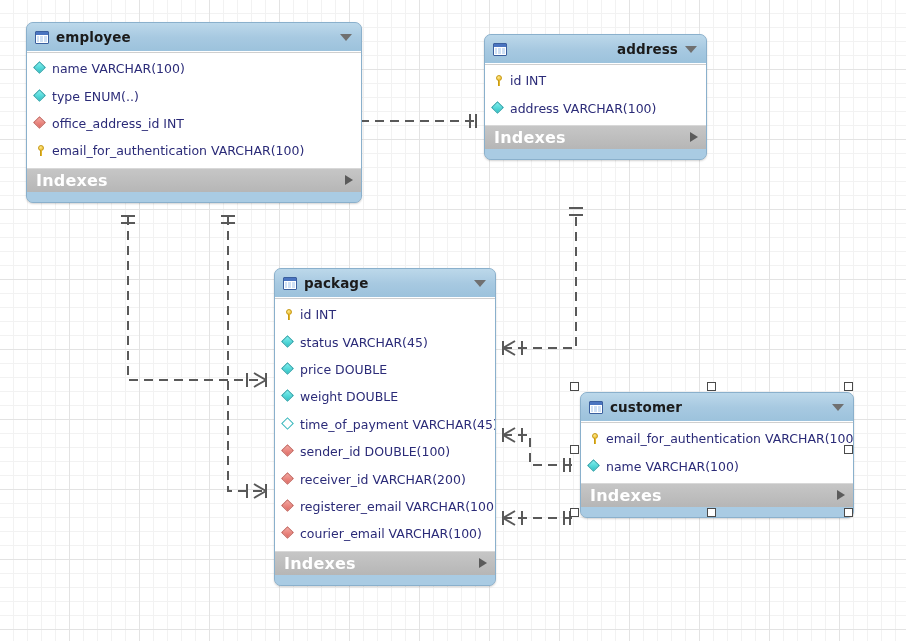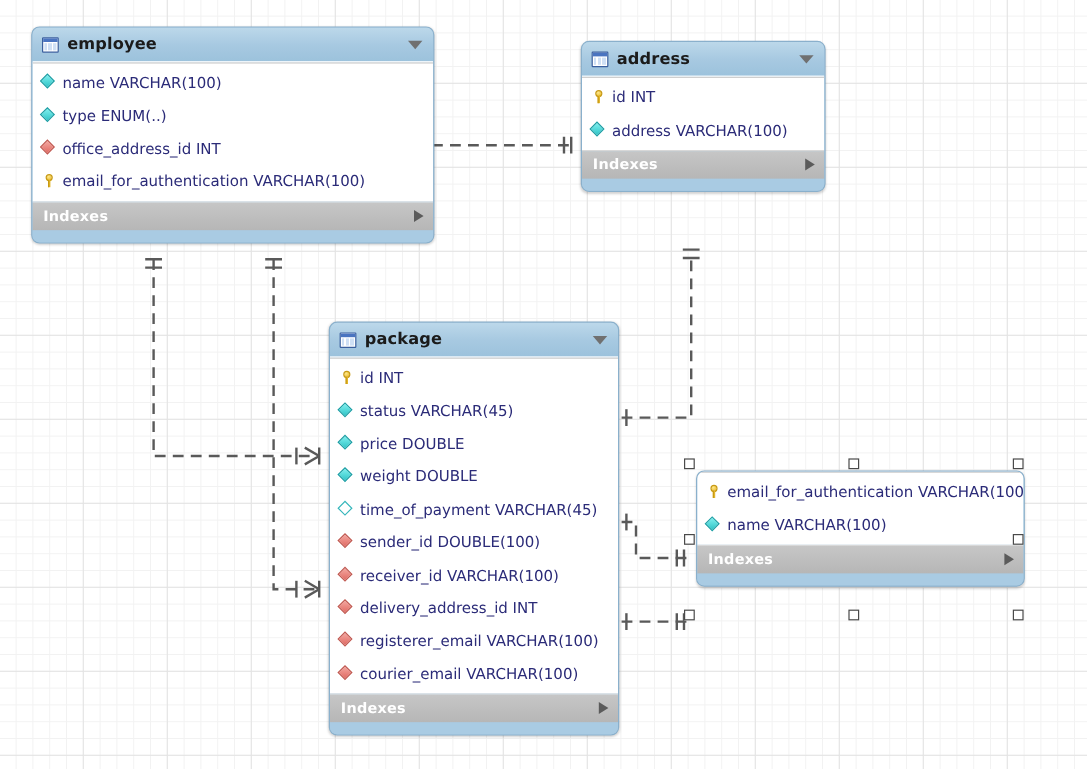--- a/index.html
+++ b/index.html
@@ -94,21 +94,21 @@
   .gl.key::after{
     content:"";position:absolute;left:6px;top:6px;width:2px;height:6px;
     background:#e3b62a;border-left:1px solid #c79a16;box-sizing:border-box;
   }
   .tbl-idx{
     height:23px;display:flex;align-items:center;justify-content:space-between;
     padding:0 8px 0 9px;
     background:linear-gradient(to bottom,#c6c6c6,#b6b6b6);
     border-top:1px solid #d8d8d8;
   }
-  .tbl-idx .lab{font-size:12px;font-weight:bold;color:#ffffff;letter-spacing:.2px;}
+  .tbl-idx .lab{font-size:16px;font-weight:bold;color:#ffffff;letter-spacing:.2px;}
   .tri-r{
     width:0;height:0;border-top:5px solid transparent;border-bottom:5px solid transparent;
     border-left:8px solid #5b5b5b;
   }
   .tbl-foot{height:10px;background:#a9cbe3;}
 
   .handle{
     position:absolute;width:9px;height:9px;background:#ffffff;
     border:1px solid #4a4a4a;box-sizing:border-box;z-index:60;
   }
@@ -205,21 +205,21 @@
           <span class="gl key"></span>
           <span class="nm">email_for_authentication VARCHAR(100)</span>
         </div>
       </div>
     <div class="tbl-idx">
       <span class="lab">Indexes</span>
       <span class="tri-r"></span>
     </div>
     <div class="tbl-foot"></div>
   </div>
-    <div class="tbl" style="left: 484px; top: 34px; width: 204px;">
+    <div class="tbl" style="left: 484px; top: 34px; width: 223px; text-align: right;">
     <div class="tbl-head">
       <span class="tbl-icon"></span>
       <span class="tbl-title">address</span>
       <span class="caret"></span>
     </div>
     <div class="tbl-cols">
         <div class="col">
           <span class="gl key"></span>
           <span class="nm">id INT</span>
         </div>
@@ -227,21 +227,21 @@
           <span class="gl dia"></span>
           <span class="nm">address VARCHAR(100)</span>
         </div>
       </div>
     <div class="tbl-idx">
       <span class="lab">Indexes</span>
       <span class="tri-r"></span>
     </div>
     <div class="tbl-foot"></div>
   </div>
-    <div class="tbl" style="left: 274px; top: 268px; width: 242px;">
+    <div class="tbl" style="left: 274px; top: 268px; width: 222px;">
     <div class="tbl-head">
       <span class="tbl-icon"></span>
       <span class="tbl-title">package</span>
       <span class="caret"></span>
     </div>
     <div class="tbl-cols">
         <div class="col">
           <span class="gl key"></span>
           <span class="nm">id INT</span>
         </div>
@@ -260,42 +260,43 @@
         <div class="col">
           <span class="gl dia-open"></span>
           <span class="nm">time_of_payment VARCHAR(45)</span>
         </div>
         <div class="col">
           <span class="gl fk"></span>
           <span class="nm">sender_id DOUBLE(100)</span>
         </div>
         <div class="col">
           <span class="gl fk"></span>
-          <span class="nm">receiver_id VARCHAR(100)</span>
-        </div>
-        <div class="col">
-          <span class="gl fk"></span>
-          <span class="nm">delivery_address_id INT</span>
+          <span class="nm">receiver_id VARCHAR(200)</span>
         </div>
         <div class="col">
           <span class="gl fk"></span>
           <span class="nm">registerer_email VARCHAR(100)</span>
         </div>
         <div class="col">
           <span class="gl fk"></span>
           <span class="nm">courier_email VARCHAR(100)</span>
         </div>
       </div>
     <div class="tbl-idx">
       <span class="lab">Indexes</span>
       <span class="tri-r"></span>
     </div>
     <div class="tbl-foot"></div>
   </div>
     <div class="tbl" style="left: 580px; top: 392px; width: 274px;">
+    <div class="tbl-head">
+      <span class="tbl-icon"></span>
+      <span class="tbl-title">customer</span>
+      <span class="caret"></span>
+    </div>
     <div class="tbl-cols">
         <div class="col">
           <span class="gl key"></span>
           <span class="nm">email_for_authentication VARCHAR(100)</span>
         </div>
         <div class="col">
           <span class="gl dia"></span>
           <span class="nm">name VARCHAR(100)</span>
         </div>
       </div>

